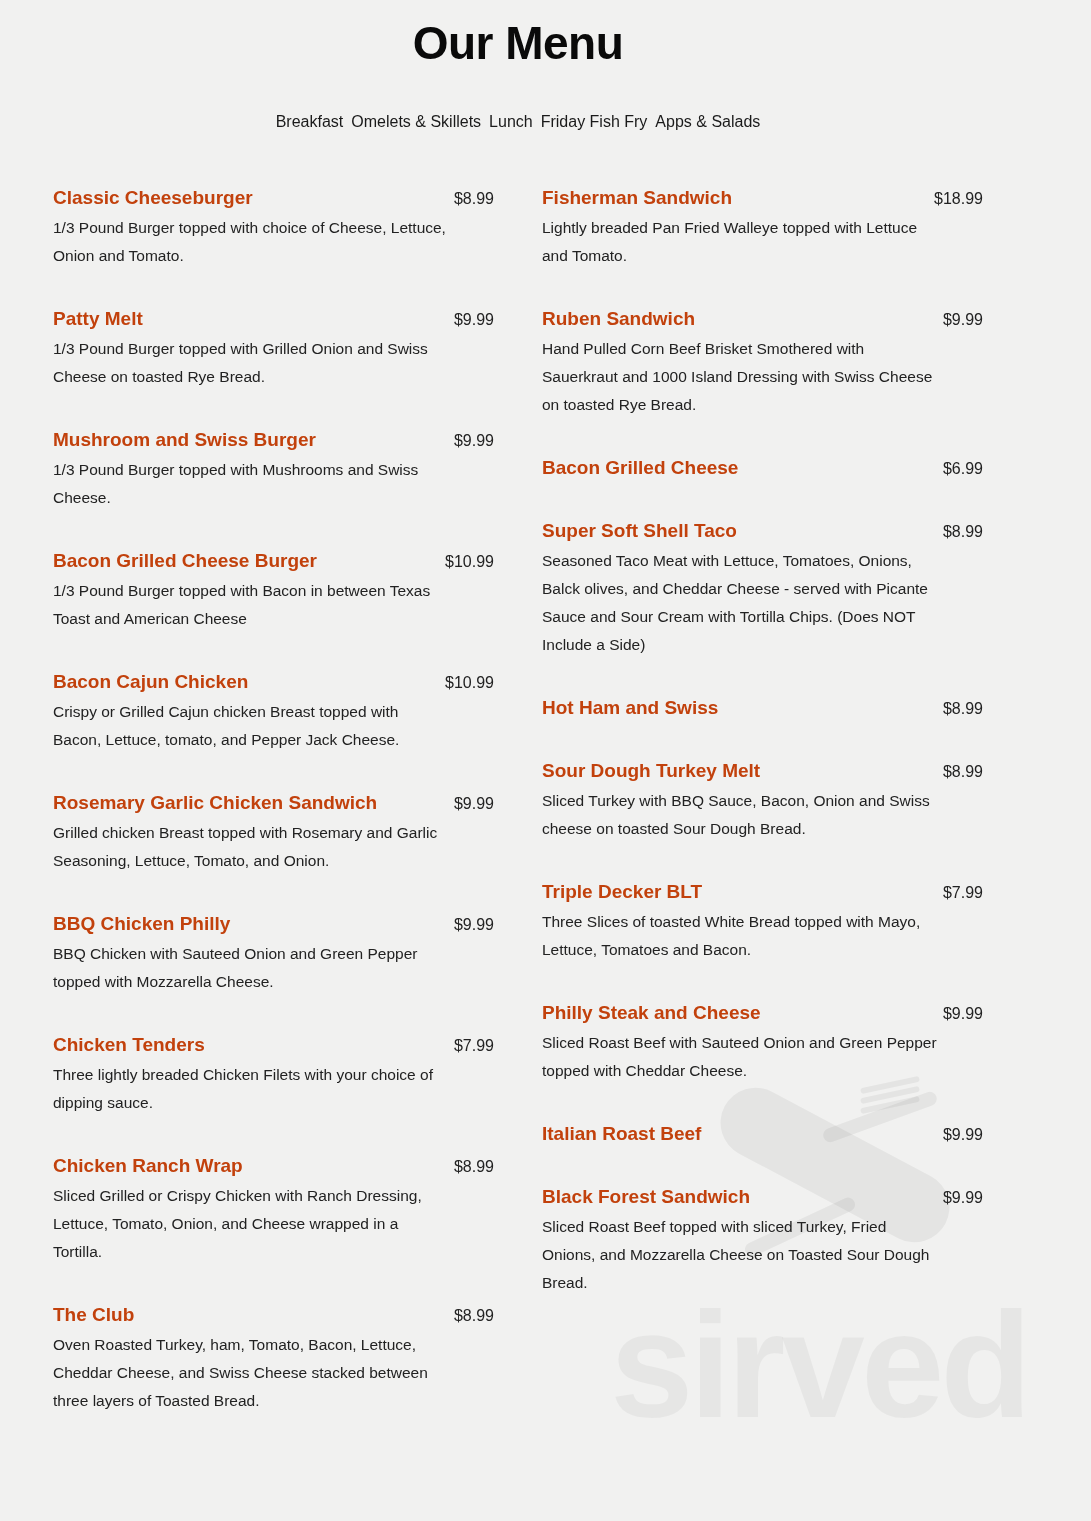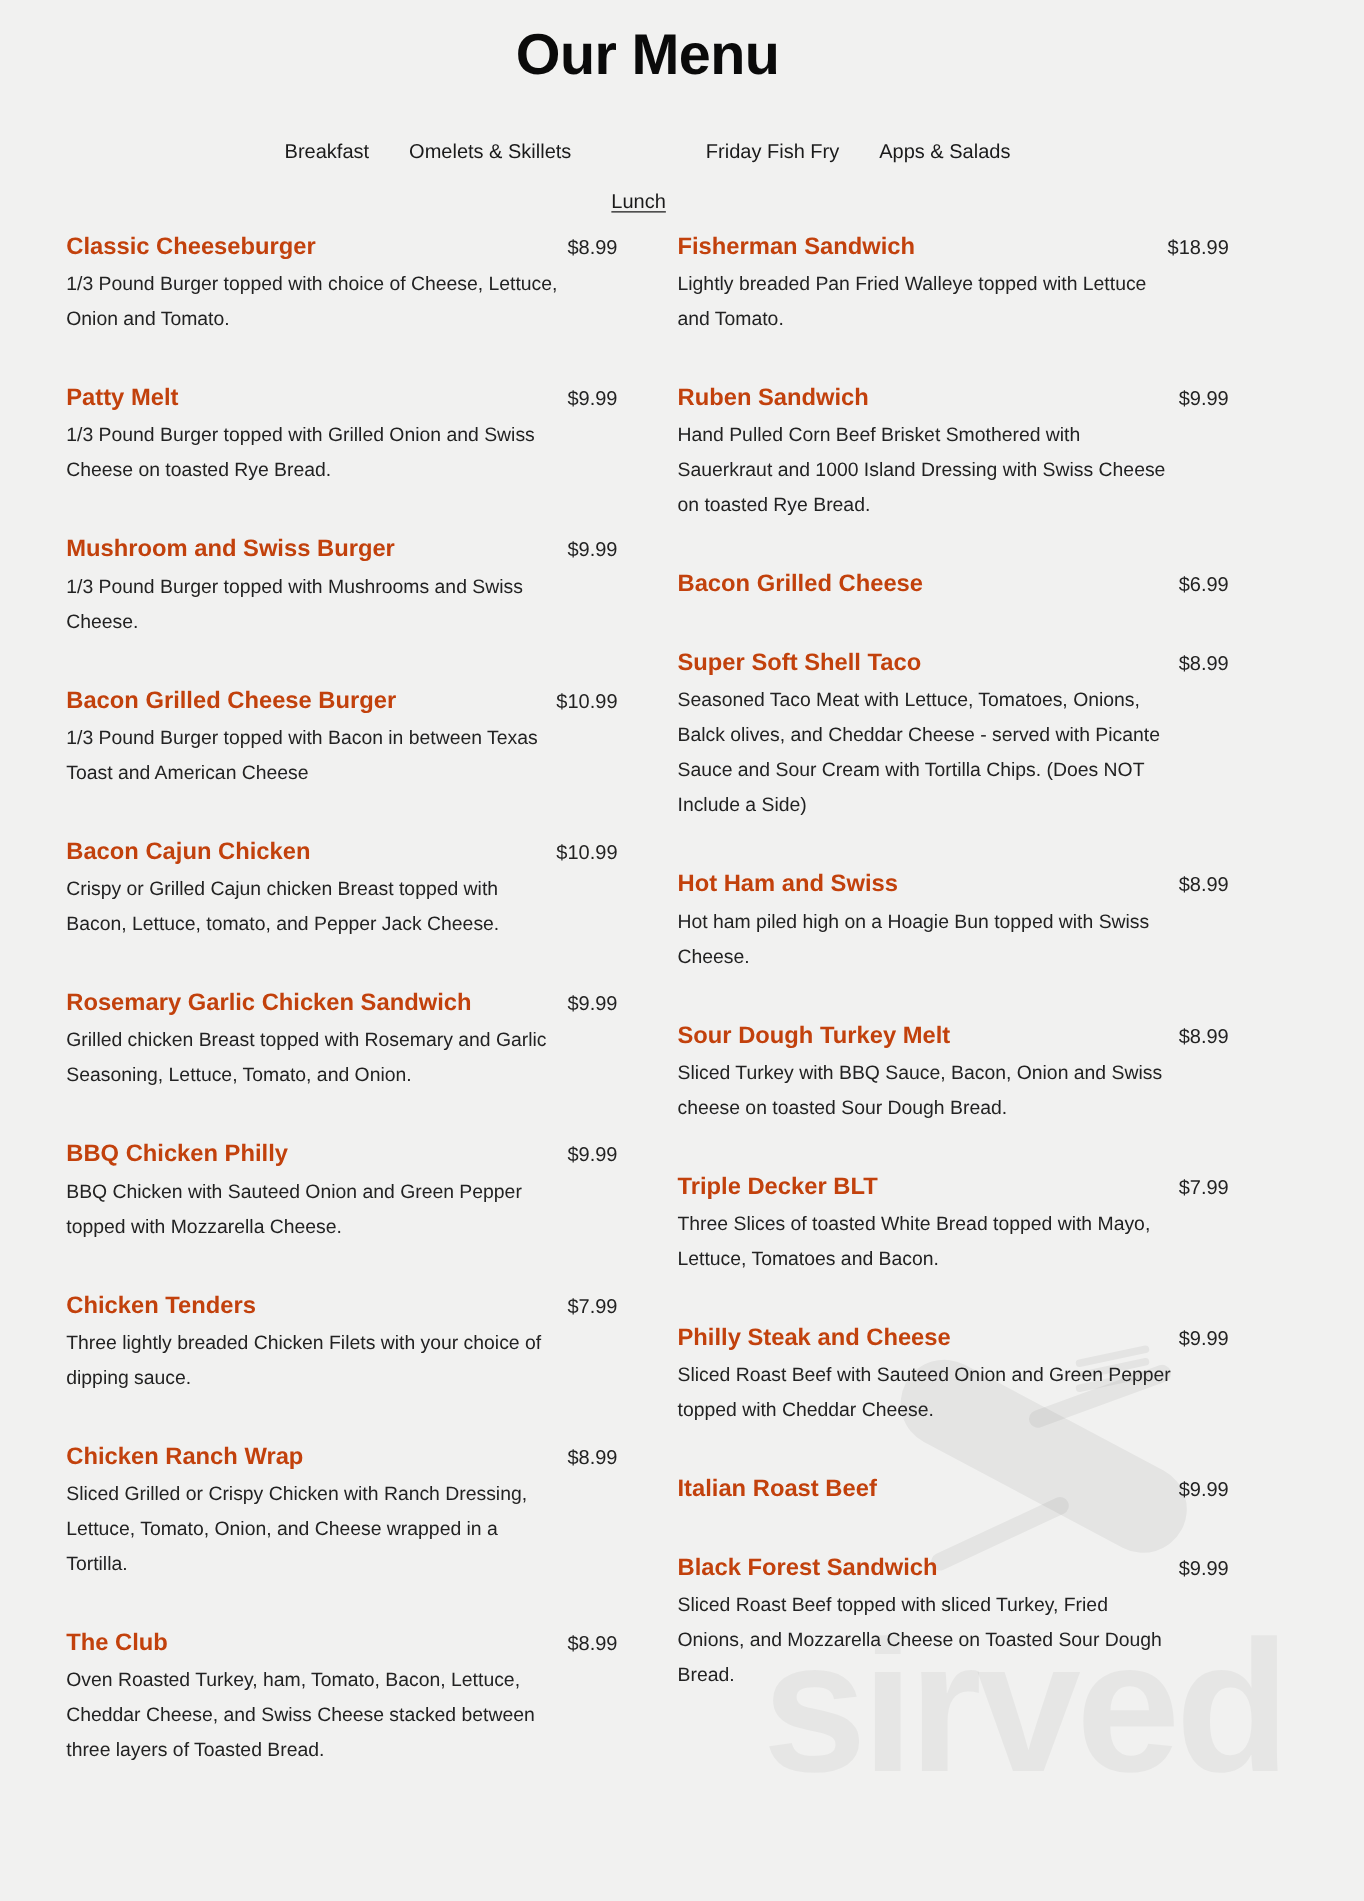--- a/index.html
+++ b/index.html
@@ -28,33 +28,31 @@
       margin: 0;
       line-height: 58px;
     }
     .tabs {
       position: absolute;
       top: 110px;
       left: 0;
       width: 1036px;
       display: flex;
       justify-content: center;
-      gap: 32px;
+      gap: 8px;
       font-size: 16px;
       line-height: 24px;
     }
     .tab {
       color: #1a1a1a;
       cursor: pointer;
       text-decoration: none;
     }
     .tab.active {
-      text-decoration: underline;
       text-underline-offset: 3px;
-      margin-top: 40px;
     }
     .col {
       position: absolute;
       top: 184px;
       width: 441px;
     }
     .col.left { left: 53px; }
     .col.right { left: 542px; }
     .item {
       margin-bottom: 35px;
@@ -225,21 +223,20 @@
           <span class="item-name">Super Soft Shell Taco</span>
           <span class="item-price">$8.99</span>
         </div>
       <div class="item-desc">Seasoned Taco Meat with Lettuce, Tomatoes, Onions, Balck olives, and Cheddar Cheese - served with Picante Sauce and Sour Cream with Tortilla Chips. (Does NOT Include a Side)</div>
     </div>
     <div class="item">
       <div class="item-head">
           <span class="item-name">Hot Ham and Swiss</span>
           <span class="item-price">$8.99</span>
         </div>
-      <div class="item-desc">Hot ham piled high on a Hoagie Bun topped with Swiss Cheese.</div>
     </div>
     <div class="item">
       <div class="item-head">
           <span class="item-name">Sour Dough Turkey Melt</span>
           <span class="item-price">$8.99</span>
         </div>
       <div class="item-desc">Sliced Turkey with BBQ Sauce, Bacon, Onion and Swiss cheese on toasted Sour Dough Bread.</div>
     </div>
     <div class="item">
       <div class="item-head">

